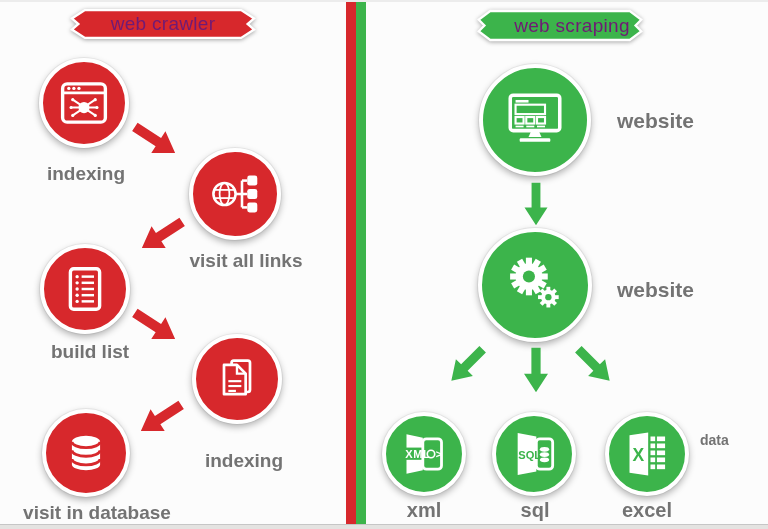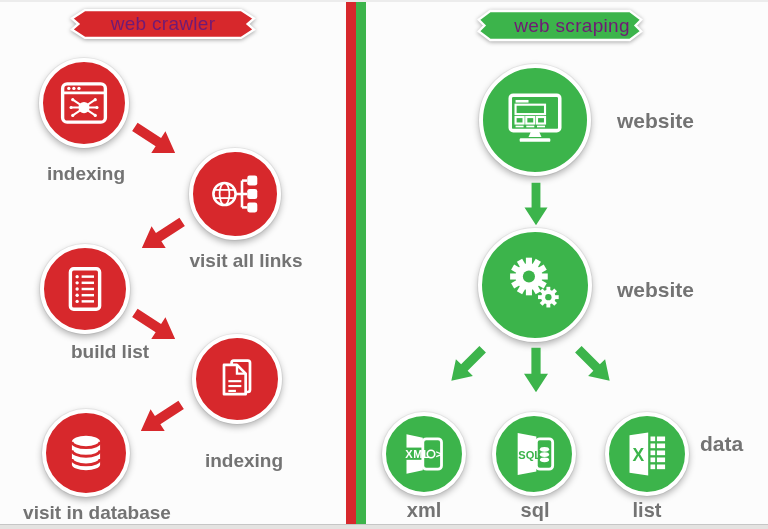--- a/index.html
+++ b/index.html
@@ -116,21 +116,21 @@
       </g>
       <g stroke="#fff" stroke-width="2.2">
         <line x1="21" y1="13" x2="32" y2="13"></line>
           <line x1="21" y1="18.5" x2="32" y2="18.5"></line>
         <line x1="21" y1="24" x2="32" y2="24"></line>
           <line x1="21" y1="29.5" x2="32" y2="29.5"></line>
         <line x1="21" y1="35" x2="32" y2="35"></line>
       </g>
     </svg>
   </div>
-  <div class="abs lbl centered" style="left:90px;top:339px;margin-left:20px;">build list</div>
+  <div class="abs lbl centered" style="left:90px;top:339px;">build list</div>
 
   <svg class="abs arrow" style="left:129px;top:309px;transform:rotate(33deg);" width="52" height="30" viewBox="0 0 52 30">
     <polygon points="2,10 30,10 30,2 50,15 30,28 30,20 2,20" fill="#d7282c"></polygon>
   </svg>
 
   <div class="abs node red" style="left:192px;top:332px;width:90px;height:90px;">
     <svg width="52" height="52" viewBox="0 0 48 48">
       <rect x="19" y="7" width="17" height="29" rx="2" fill="none" stroke="#fff" stroke-width="2.5"></rect>
       <path d="M12,11 h12 l8,8 v19 h-20 z" fill="#d7282c" stroke="#fff" stroke-width="2.5" stroke-linejoin="round"></path>
       <path d="M24,11 v8 h8" fill="none" stroke="#fff" stroke-width="2.2"></path>
@@ -275,19 +275,19 @@
           <rect x="32.5" y="15" width="7" height="4"></rect>
         <rect x="27" y="21" width="4" height="4"></rect>
           <rect x="32.5" y="21" width="7" height="4"></rect>
         <rect x="27" y="27" width="4" height="4"></rect>
           <rect x="32.5" y="27" width="7" height="4"></rect>
         <rect x="27" y="33" width="4" height="4"></rect>
           <rect x="32.5" y="33" width="7" height="4"></rect>
       </g>
     </svg>
   </div>
-  <div class="abs lbl centered" style="left:647px;top:497px;font-size:20px;">list</div>
-
-  <div class="abs lbl" style="left:700px;top:430px;font-size:21px;">data</div>
+  <div class="abs lbl centered" style="left:647px;top:497px;font-size:20px;">excel</div>
+
+  <div class="abs lbl" style="left:700px;top:430px;font-size:14px;">data</div>
 
   <div class="abs bottom-bar"></div>
 
 </div>
 
 </body></html>

